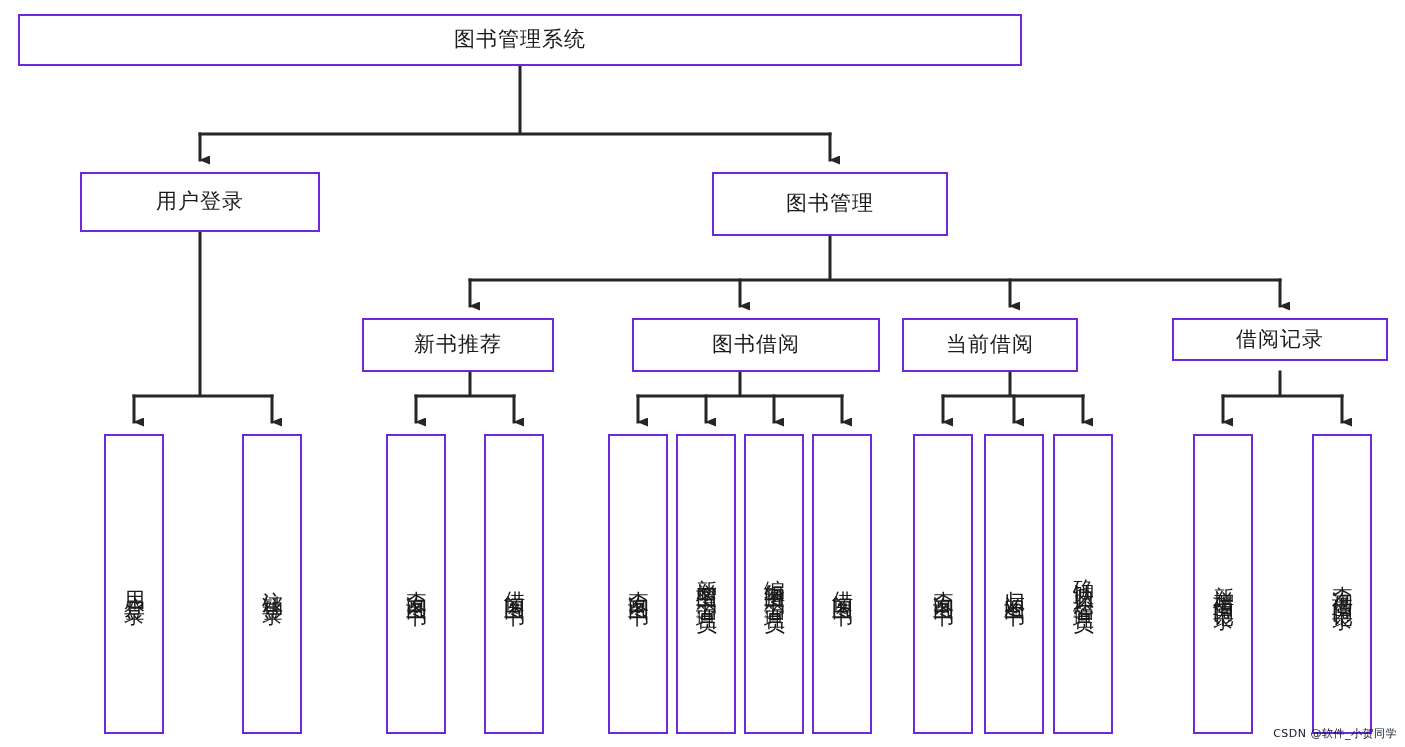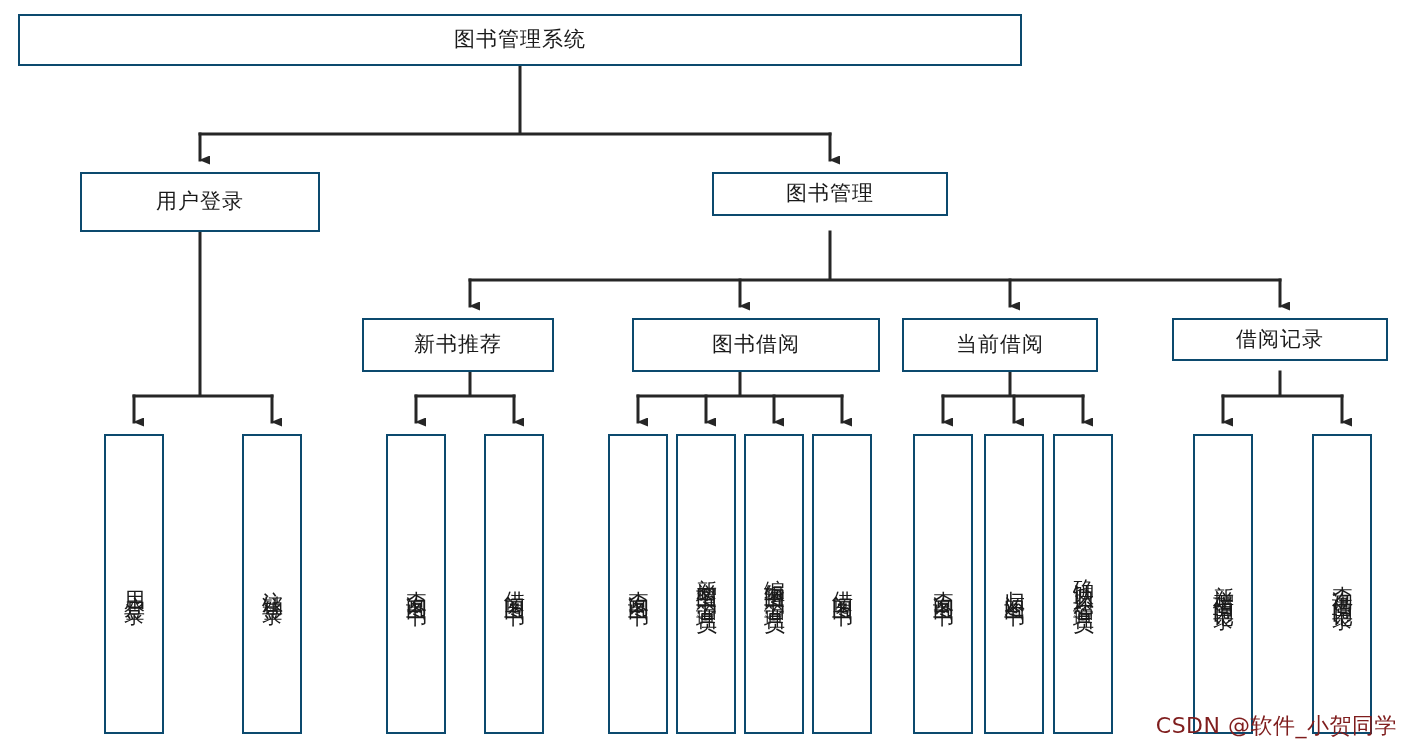--- a/index.html
+++ b/index.html
@@ -20,21 +20,21 @@
   #diagram-svg {
     position: absolute;
     left: 0;
     top: 0;
     width: 1405px;
     height: 747px;
   }
   .node-box {
     position: absolute;
     box-sizing: border-box;
-    border: 2px solid #0c4a6e;
+    border: 2px solid #6d28d9;
     background: #ffffff;
     display: flex;
     align-items: center;
     justify-content: center;
     overflow: hidden;
   }
   .node-label {
     font-size: 21px;
     color: #1a1a1a;
     letter-spacing: 1px;
@@ -50,22 +50,22 @@
     line-height: 1;
   }
   .node-box.vertical {
     align-items: center;
     justify-content: center;
   }
   #watermark {
     position: absolute;
     right: 8px;
     bottom: 6px;
-    font-size: 22px;
-    color: #7f1d1d;
+    font-size: 11px;
+    color: #0f172a;
     letter-spacing: 0.5px;
     white-space: nowrap;
     pointer-events: none;
     text-align: right;
   }
 </style>
 </head>
 <body>
 
 <div id="canvas">
@@ -106,30 +106,30 @@
       </g>
   </svg>
 
   <div id="node-layer">
       <div class="node-box" style="left: 18px; top: 14px; width: 1004px; height: 52px;">
         <span class="node-label">图书管理系统</span>
       </div>
       <div class="node-box" style="left: 80px; top: 172px; width: 240px; height: 60px;">
         <span class="node-label">用户登录</span>
       </div>
-      <div class="node-box" style="left: 712px; top: 172px; width: 236px; height: 44px;">
+      <div class="node-box" style="left: 712px; top: 172px; width: 236px; height: 64px;">
         <span class="node-label">图书管理</span>
       </div>
       <div class="node-box" style="left: 362px; top: 318px; width: 192px; height: 54px;">
         <span class="node-label">新书推荐</span>
       </div>
       <div class="node-box" style="left: 632px; top: 318px; width: 248px; height: 54px;">
         <span class="node-label">图书借阅</span>
       </div>
-      <div class="node-box" style="left: 902px; top: 318px; width: 196px; height: 54px;">
+      <div class="node-box" style="left: 902px; top: 318px; width: 176px; height: 54px;">
         <span class="node-label">当前借阅</span>
       </div>
       <div class="node-box" style="left: 1172px; top: 318px; width: 216px; height: 43px;">
         <span class="node-label">借阅记录</span>
       </div>
       <div class="node-box vertical" style="left: 104px; top: 434px; width: 60px; height: 300px;">
         <span class="node-label">用户登录</span>
       </div>
       <div class="node-box vertical" style="left: 242px; top: 434px; width: 60px; height: 300px;">
         <span class="node-label">注销登录</span>

